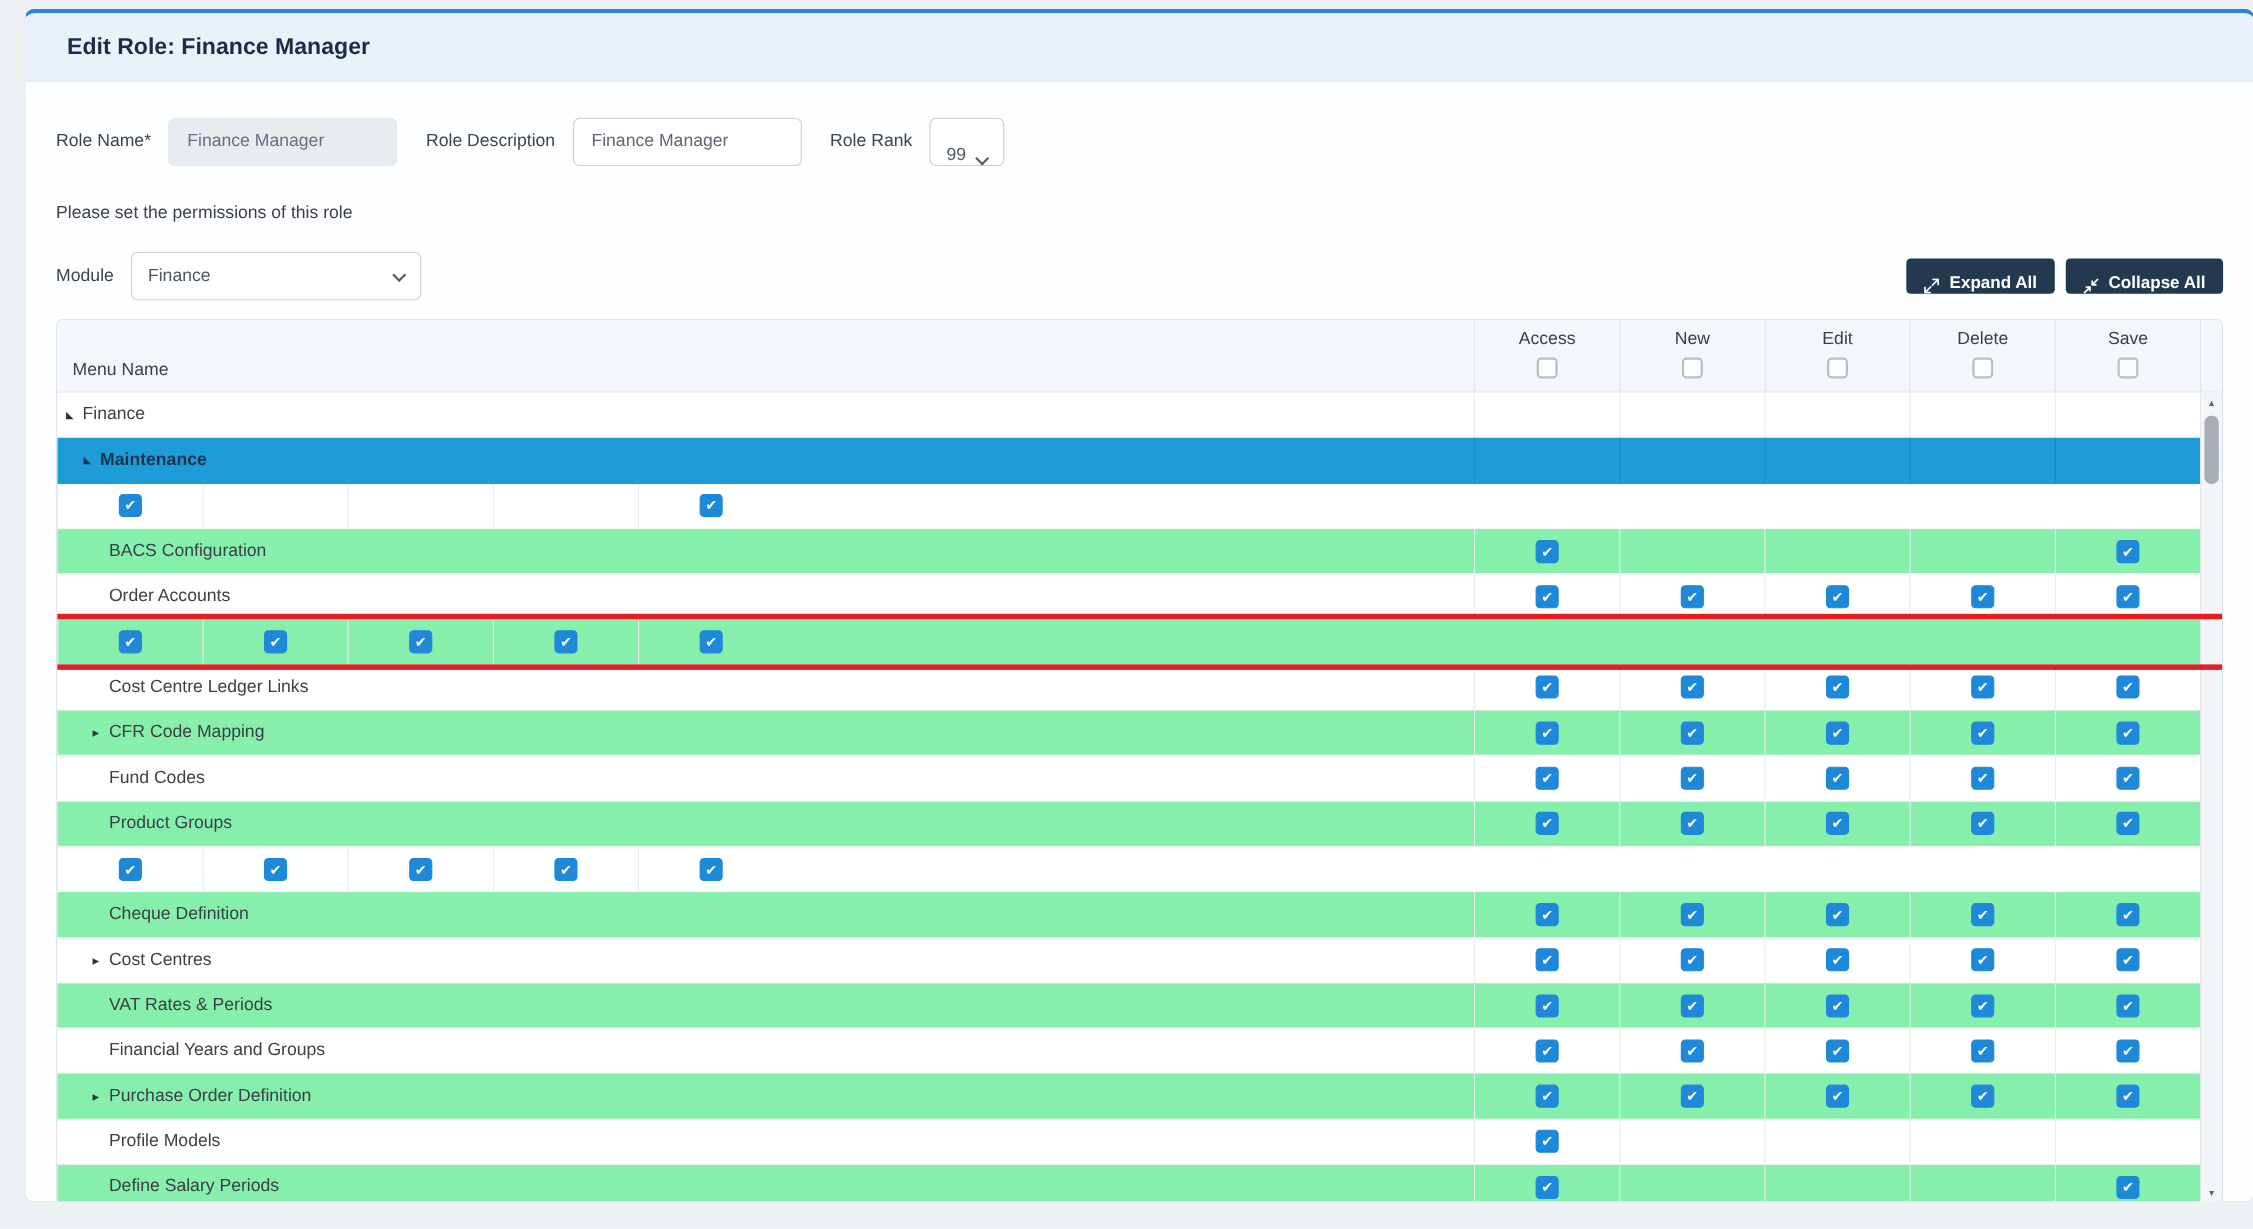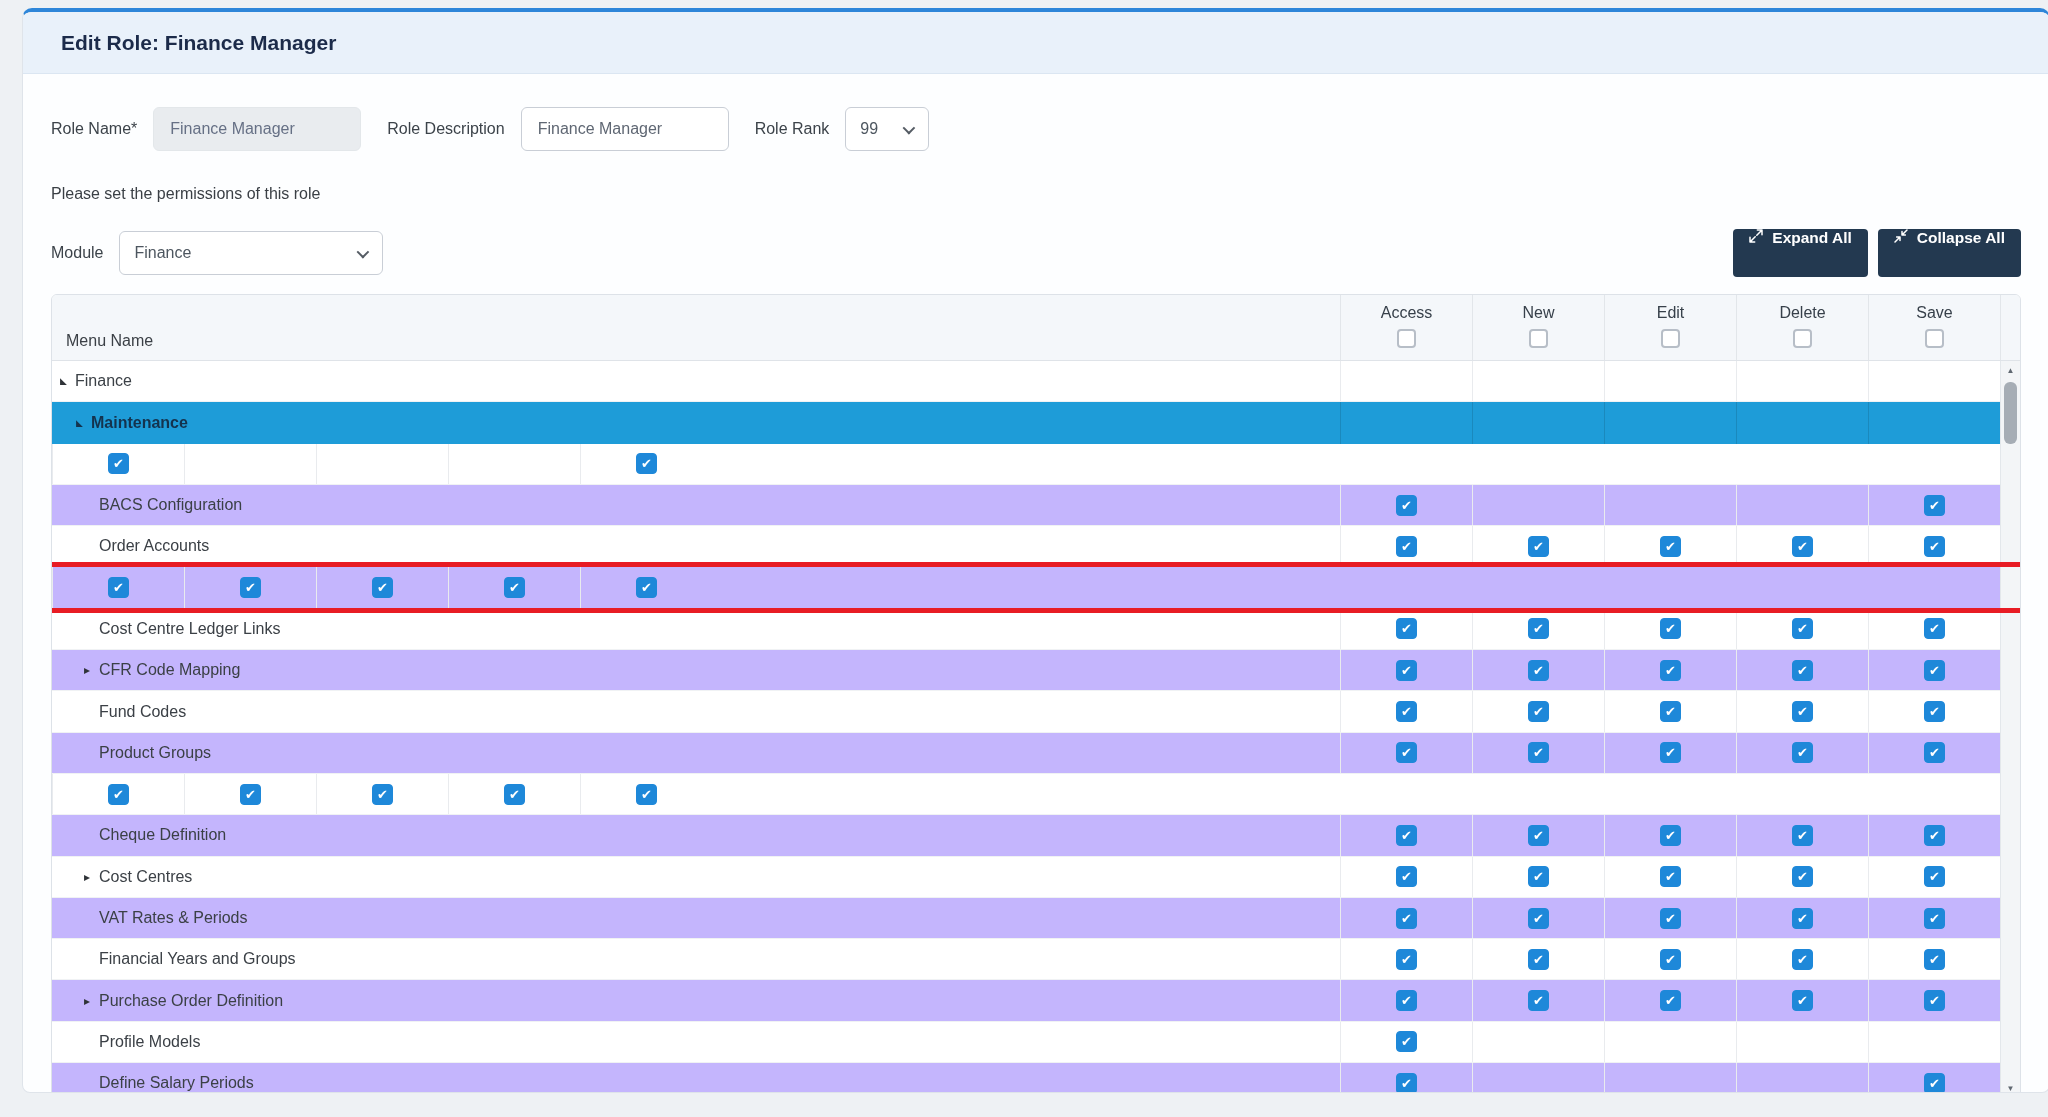--- a/index.html
+++ b/index.html
@@ -39,50 +39,50 @@
   .input.readonly{background:#e9ecef;border-color:#e3e7ea;color:#667085;}
   .gap{width:26px;}
   .select{
     height:44px;background:#fff;border:1px solid #c9ced6;border-radius:6px;
     display:flex;align-items:center;padding:0 14px;color:#4d565f;cursor:default;
   }
   .select .chev{
     width:9px;height:9px;border-right:2px solid #555c64;border-bottom:2px solid #555c64;
     transform:rotate(45deg) translateY(-2px);margin-left:auto;margin-right:2px;
   }
-  .select.rank{width:84px;}
+  .select.rank{width:68px;align-items:flex-end;}
   .select.module{width:264px;}
   .note{margin-top:34px;color:#3a3f45;}
   
   .module-row{margin-top:26px;display:flex;align-items:center;}
   .spacer{flex:1;}
   .btn{
-    height:48px;background:var(--button-dark);color:#fff;border:none;border-radius:4px;
+    height:32px;background:var(--button-dark);color:#fff;border:none;border-radius:4px;
     padding:0 16px;margin-left:10px;font-family:inherit;font-size:15.5px;font-weight:600;
-    display:inline-flex;align-items:flex-start;gap:9px;cursor:pointer;
+    display:inline-flex;align-items:flex-end;gap:9px;cursor:pointer;
   }
   .btn svg{display:block;}
   
   .table{
     margin-top:17px;border:1px solid #dde2e8;border-radius:6px;overflow:hidden;background:#fff;
   }
   .thead{display:flex;height:66px;background:#f4f7fa;border-bottom:1px solid #dfe3e8;}
   .name-th{flex:1;display:flex;align-items:flex-end;padding:10px 14px;color:#3b4046;}
   .col-th{
     width:132px;border-left:1px solid #e2e6ea;display:flex;flex-direction:column;
     align-items:center;padding-top:9px;gap:7px;color:#37404a;
   }
   .sb-th{width:20px;border-left:1px solid #e2e6ea;}
   .header-checkbox{
     width:19px;height:19px;border:2px solid #b7bec7;border-radius:4px;background:#fff;
   }
   .tbody{position:relative;height:737px;overflow:hidden;background:#fff;}
   .rows{margin-right:20px;}
   .trow{height:41.3px;display:flex;align-items:stretch;background:#fff;border-bottom:1px solid #f0f2f4;}
-  .trow.alt{background:#c4b5fd;}
+  .trow.alt{background:#86efac;}
   .trow.selected{background:var(--selected-row);border-bottom:none;}
   .trow.selected .row-label{color:var(--selected-text);font-weight:600;}
   .tcell{display:flex;align-items:center;}
   .name-cell{flex:1;}
   .name-cell.lvl-0{padding-left:8px;}
   .name-cell.lvl-1{padding-left:24px;}
   .name-cell.lvl-2{padding-left:32px;}
   .expander{
     width:15px;display:inline-flex;justify-content:flex-start;align-items:center;color:#2f3338;
   }

